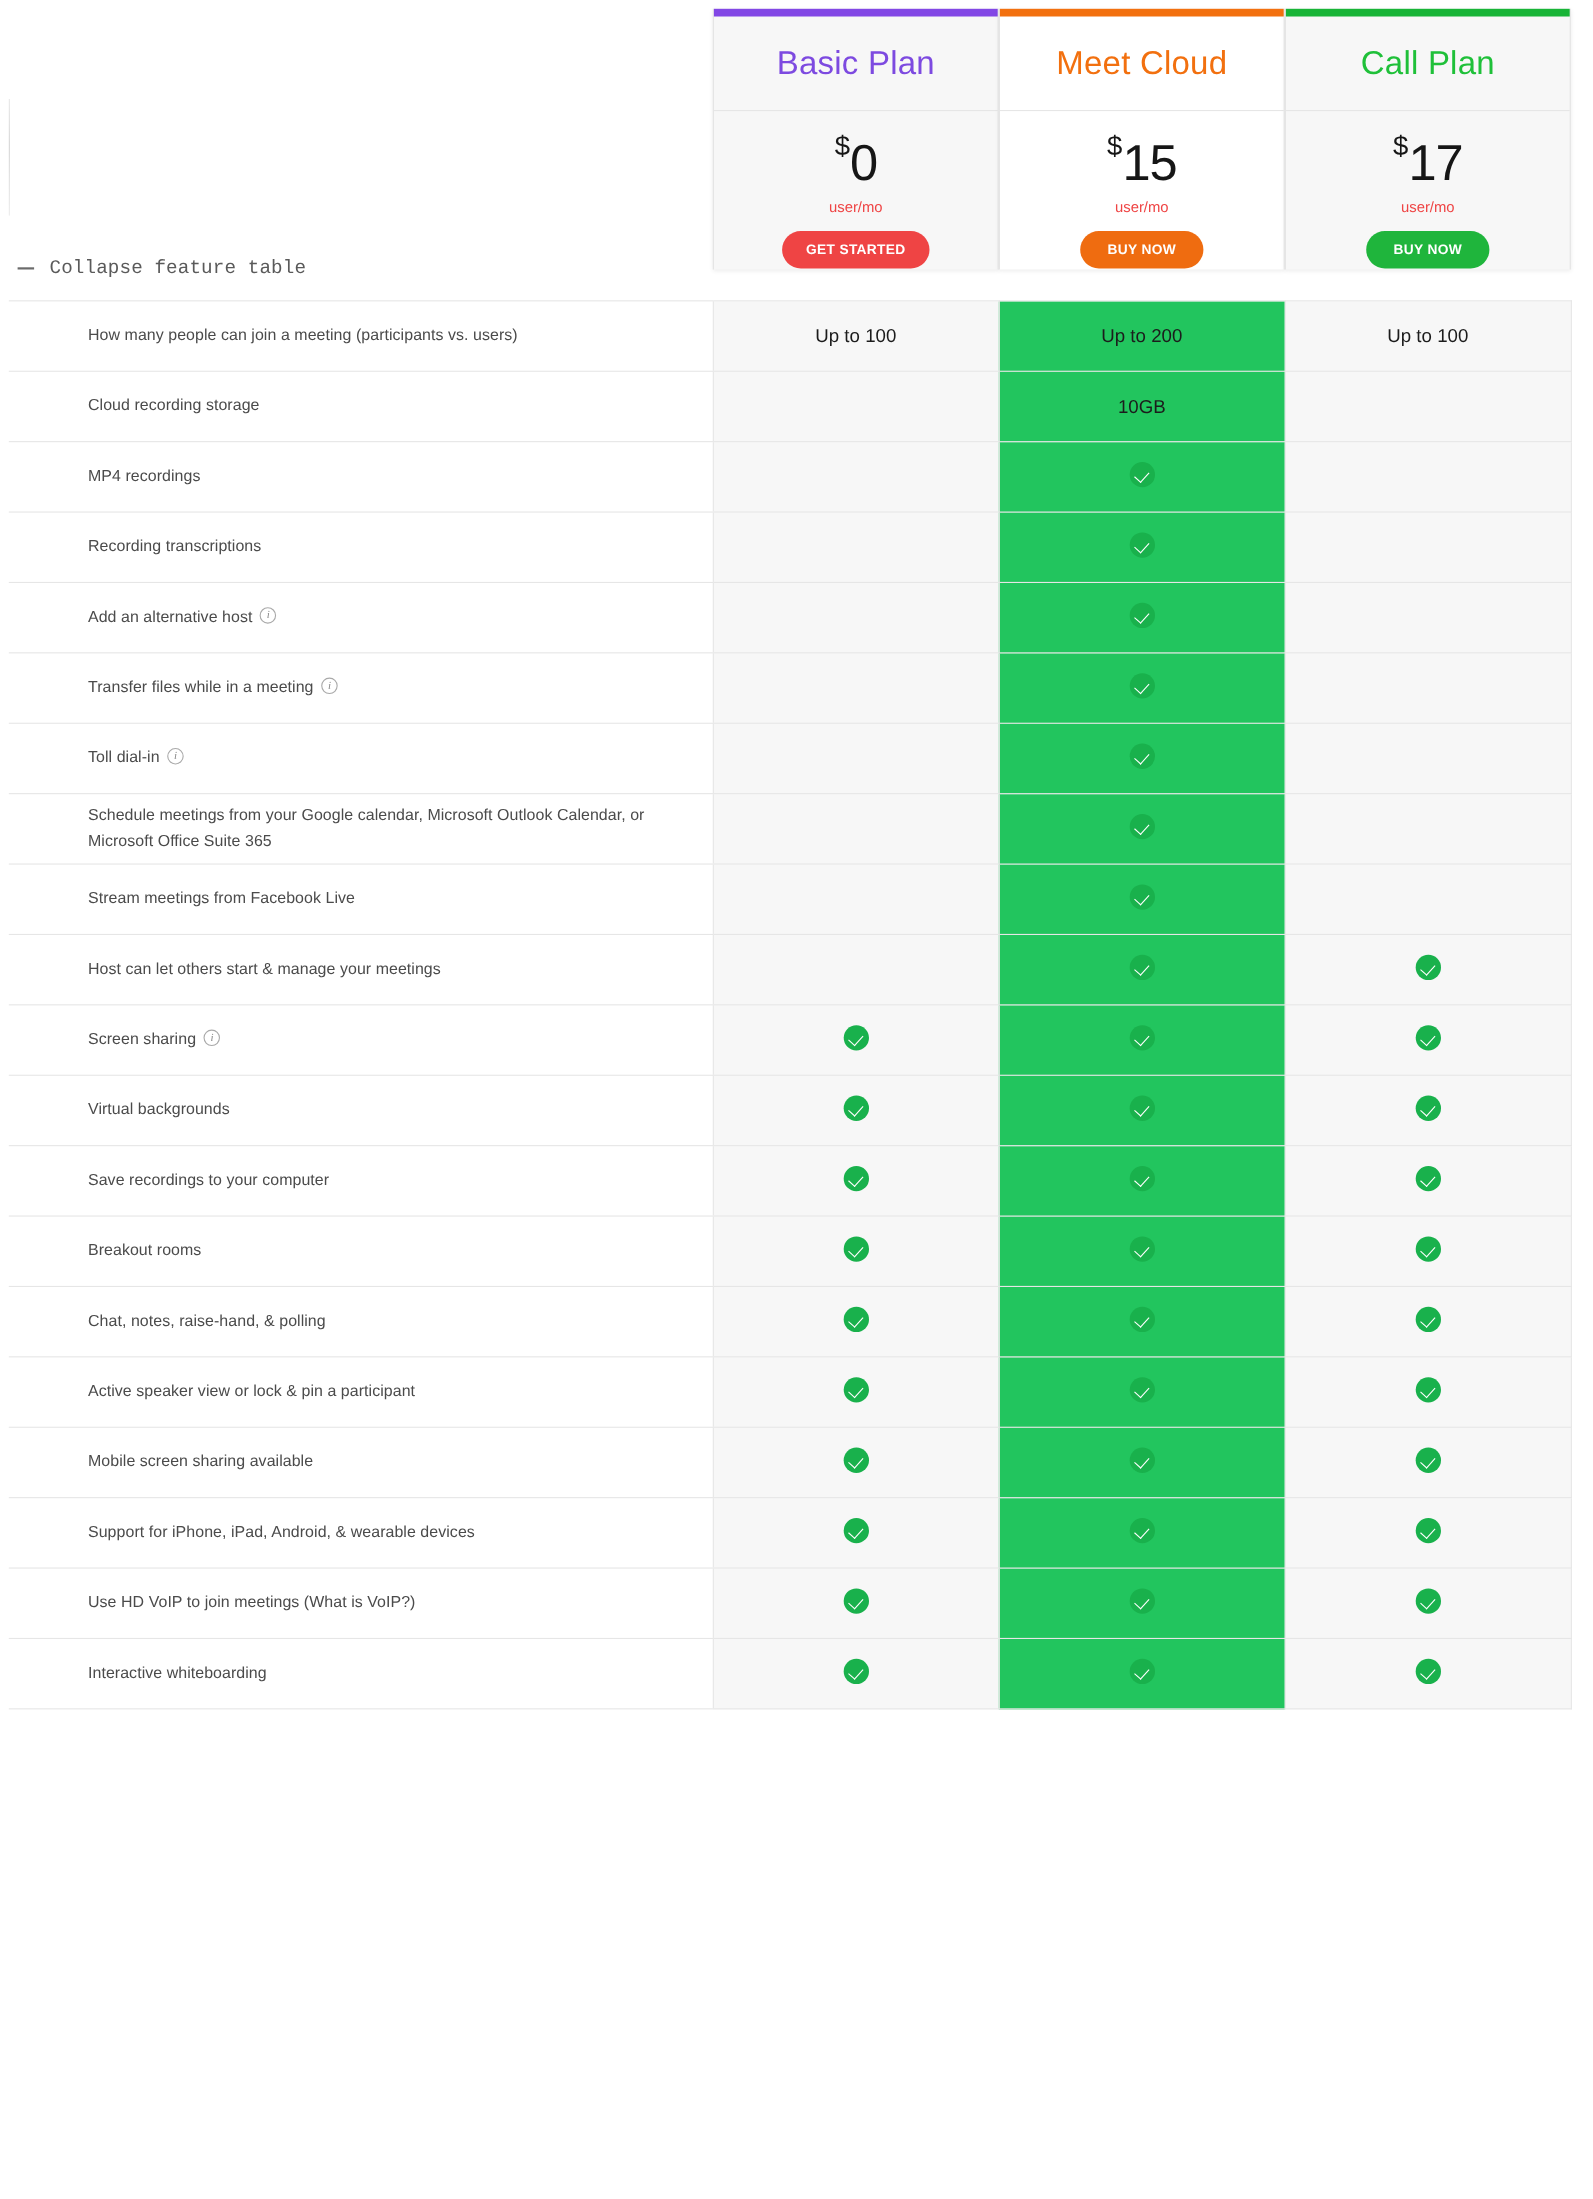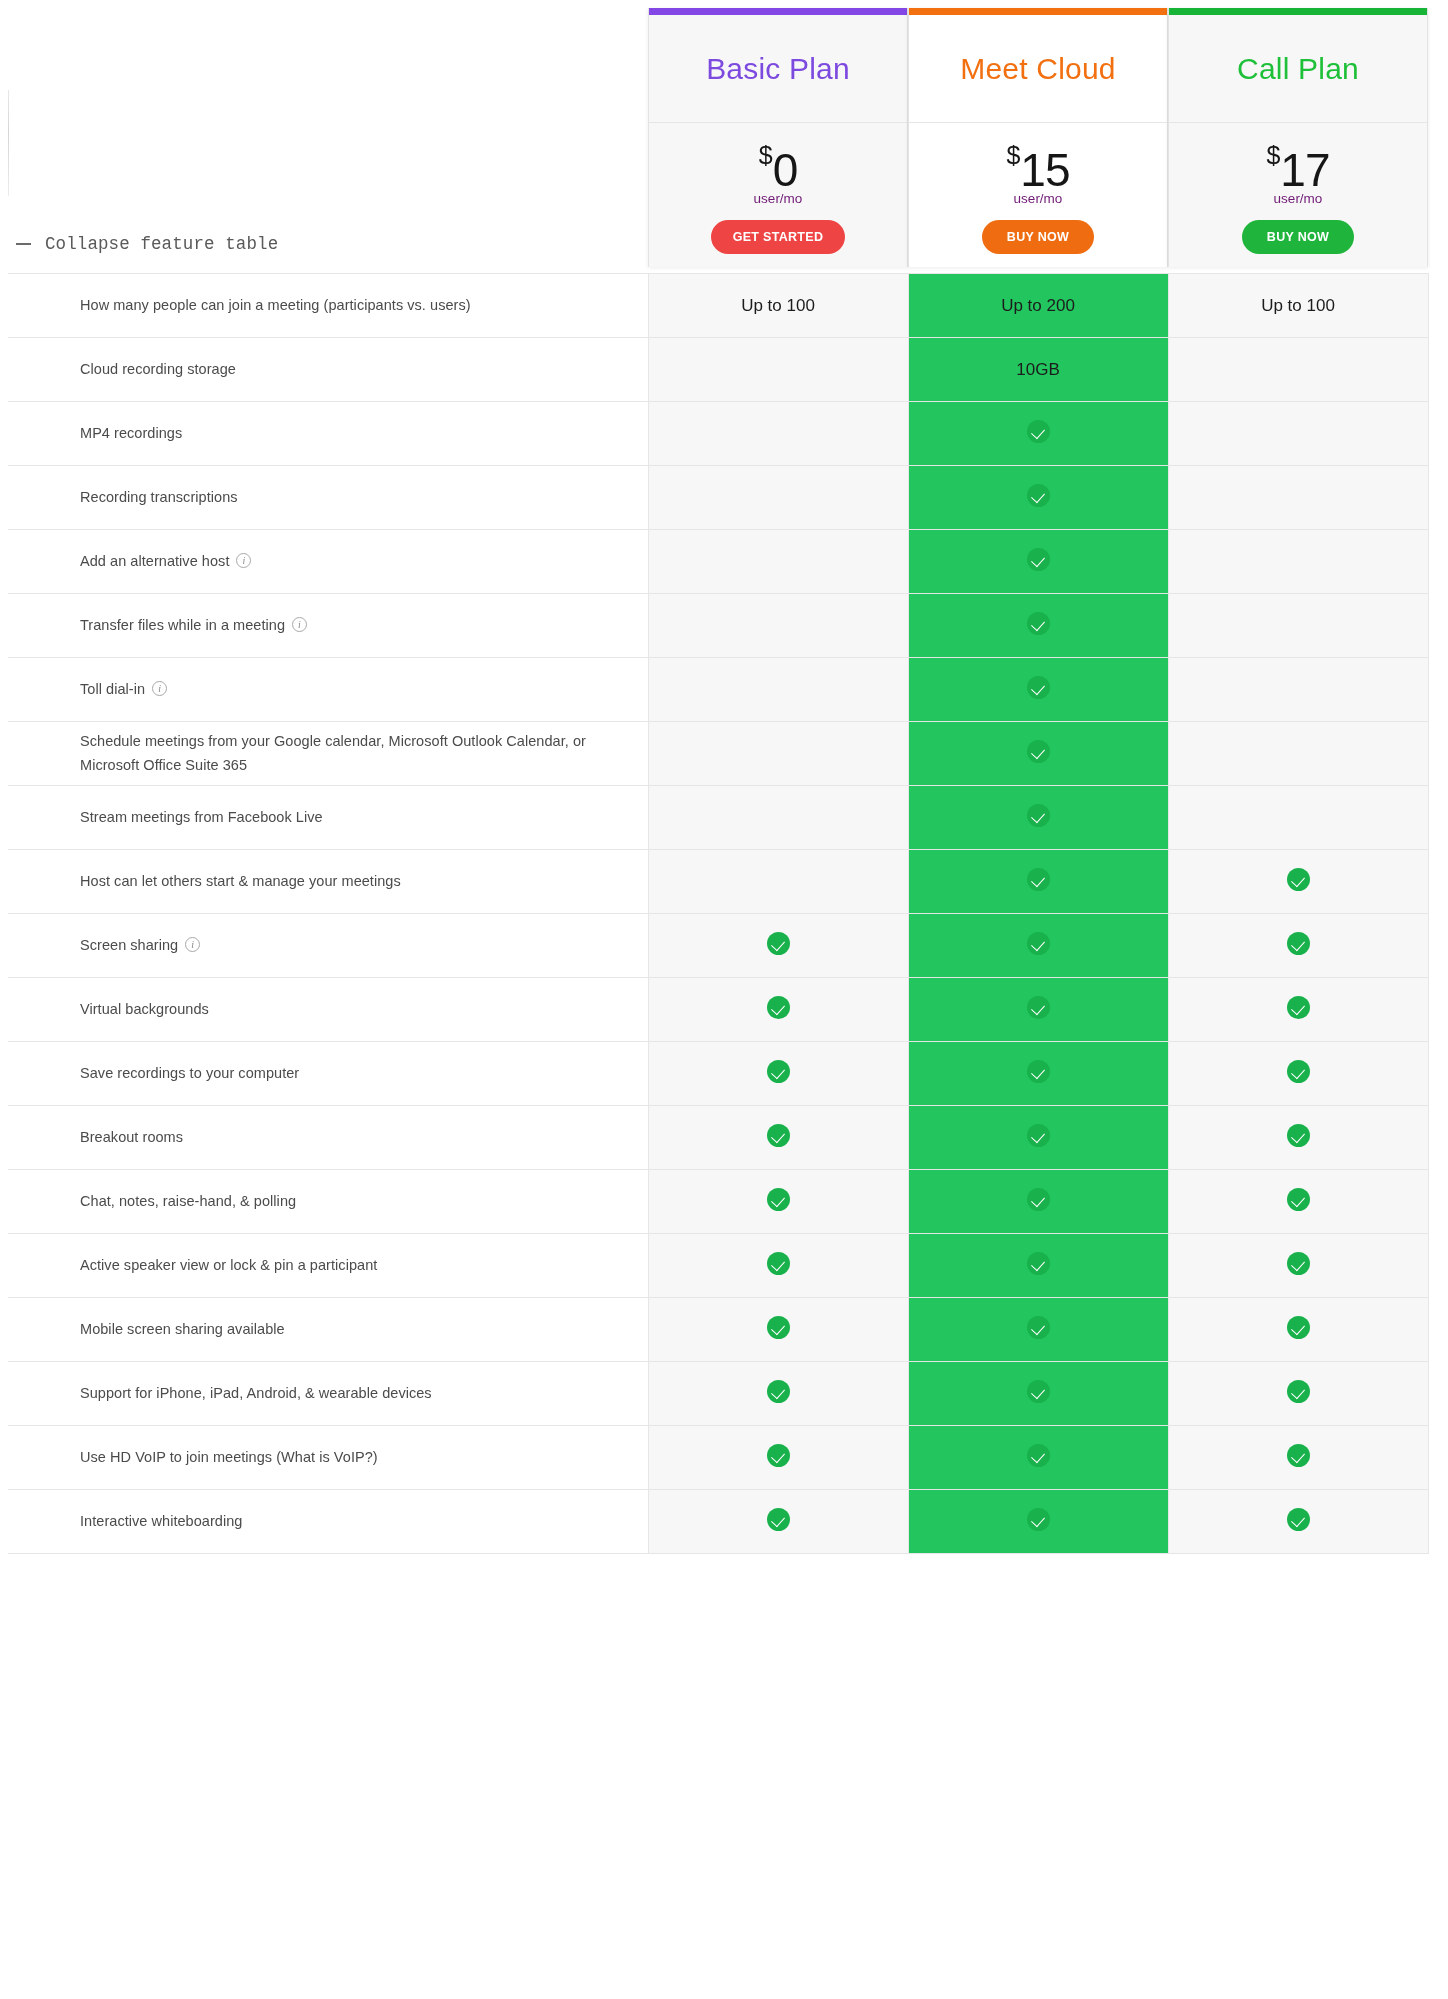--- a/index.html
+++ b/index.html
@@ -65,21 +65,21 @@
     background: #f7f7f7;
     box-shadow: 0 1px 4px rgba(0,0,0,.08);
     position: relative;
   }
   .plan-card:nth-child(2) { background: #ffffff; }
   .plan-accent {
     height: 7px;
     width: 100%;
   }
   .plan-name-box {
-    height: 108px;
+    height: 86px;
     display: flex;
     align-items: center;
     justify-content: center;
     border-bottom: 1px solid #e6e6e6;
   }
   .plan-name {
     font-size: 30px;
     font-weight: 400;
     letter-spacing: .2px;
   }
@@ -104,22 +104,22 @@
   }
   .price-amt {
     font-size: 46px;
     line-height: .92;
     font-weight: 400;
     letter-spacing: -1px;
     margin-top: 9px;
   }
   .price-unit {
     font-size: 13.5px;
-    color: #701a75;
-    margin-top: 0;
+    color: #ef4444;
+    margin-top: 12px;
   }
   .cta-btn {
     margin-top: 14px;
     border: none;
     border-radius: 22px;
     color: #fff;
     font-size: 12.5px;
     font-weight: 700;
     letter-spacing: .3px;
     padding: 10px 22px;

